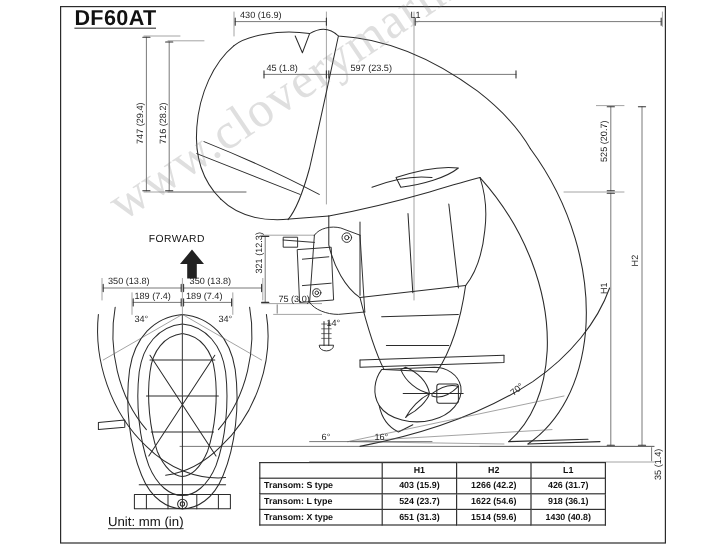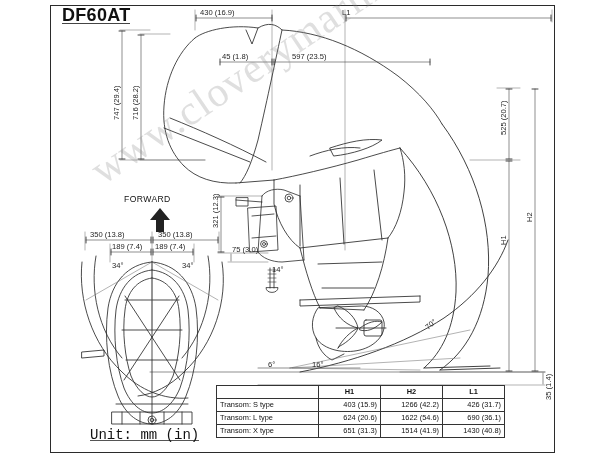--- a/index.html
+++ b/index.html
@@ -46,27 +46,26 @@
     border-bottom: 1.6px solid #444;
     padding-bottom: 1px;
     line-height: 13px;
     white-space: nowrap;
   }
   
   #unit-note {
     position: absolute;
     left: 90px;
     top: 430px;
-    font-size: 14px;
+    font-size: 11px;
     color: #111;
     border-bottom: 1px solid #555;
     padding-bottom: 0px;
     line-height: 10px;
     white-space: nowrap;
-    font-family: Liberation Mono, monospace;
   }
   
   svg.layer {
     position: absolute;
     left: 0; top: 0;
     width: 600px;
     height: 461px;
     overflow: visible;
   }
   .dimtxt {
@@ -89,33 +88,33 @@
     border-collapse: collapse;
     font-size: 7.4px;
     background: #fff;
   }
   #spec-table td, #spec-table th {
     border: 1px solid #333;
     padding: 1px 3px;
     height: 11px;
     box-sizing: border-box;
     color: #111;
-    font-weight: normal;
+    font-weight: bold;
     line-height: 10px;
   }
   #spec-table th {
     font-weight: bold;
     text-align: center;
   }
   #spec-table td.rowlabel {
     text-align: left;
     width: 102px;
   }
   #spec-table td.val {
-    text-align: right;
+    text-align: center;
     width: 62px;
   }
   #spec-table th.corner { width: 102px; }
   #spec-table th.col { width: 62px; }
   
   #watermark {
     position: absolute;
     left: 95px;
     top: 150px;
     width: 420px;
@@ -407,28 +406,28 @@
     </thead>
     <tbody>
       <tr>
         <td class="rowlabel">Transom: S type</td>
         <td class="val">403 (15.9)</td>
         <td class="val">1266 (42.2)</td>
         <td class="val">426 (31.7)</td>
       </tr>
       <tr>
         <td class="rowlabel">Transom: L type</td>
-        <td class="val">624 (20.6)</td>
+        <td class="val">524 (23.7)</td>
         <td class="val">1622 (54.6)</td>
-        <td class="val">690 (36.1)</td>
+        <td class="val">918 (36.1)</td>
       </tr>
       <tr>
         <td class="rowlabel">Transom: X type</td>
         <td class="val">651 (31.3)</td>
-        <td class="val">1514 (41.9)</td>
+        <td class="val">1514 (59.6)</td>
         <td class="val">1430 (40.8)</td>
       </tr>
     </tbody>
   </table>
 
   <div id="watermark">www.cloverymarine.com</div>
 
 </div>
 
 </body></html>

